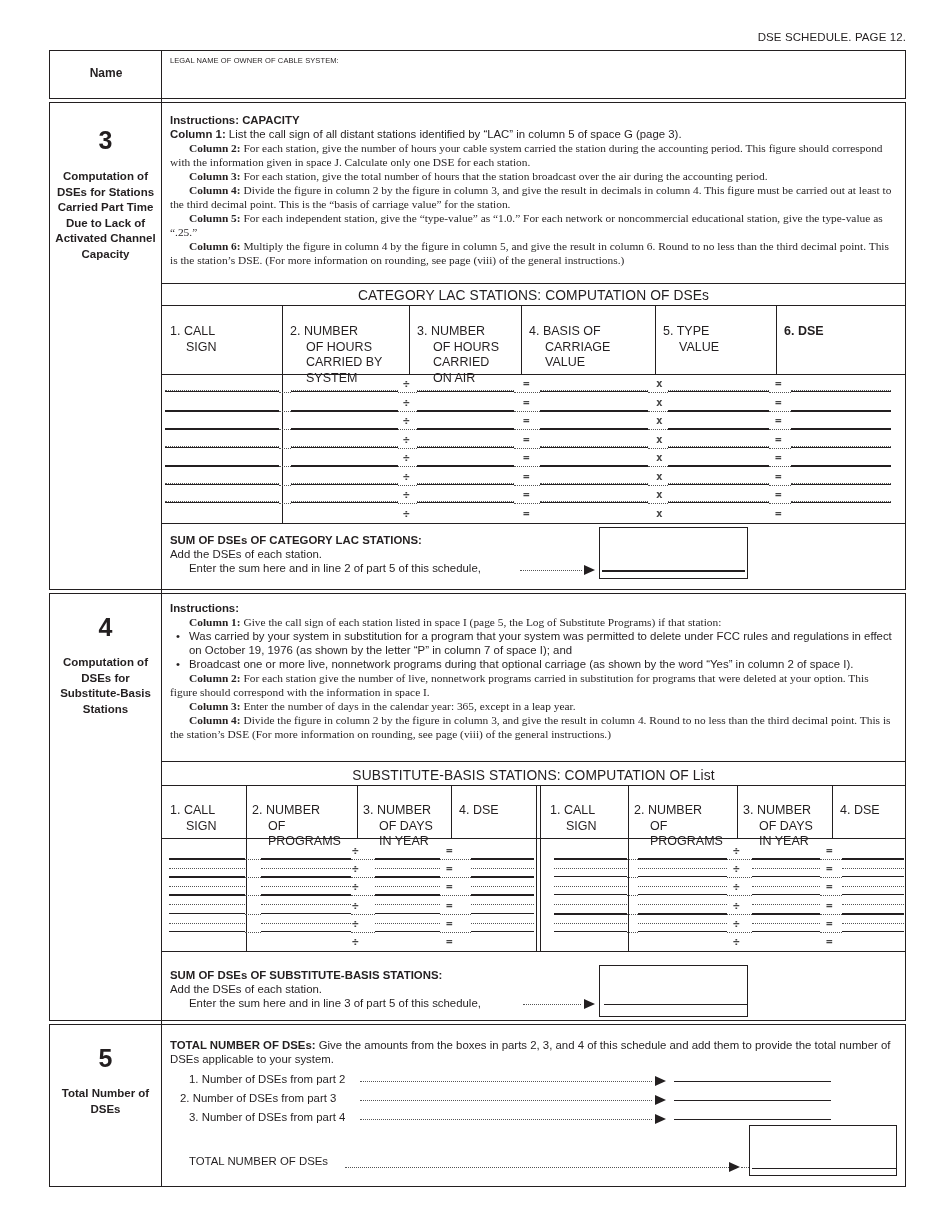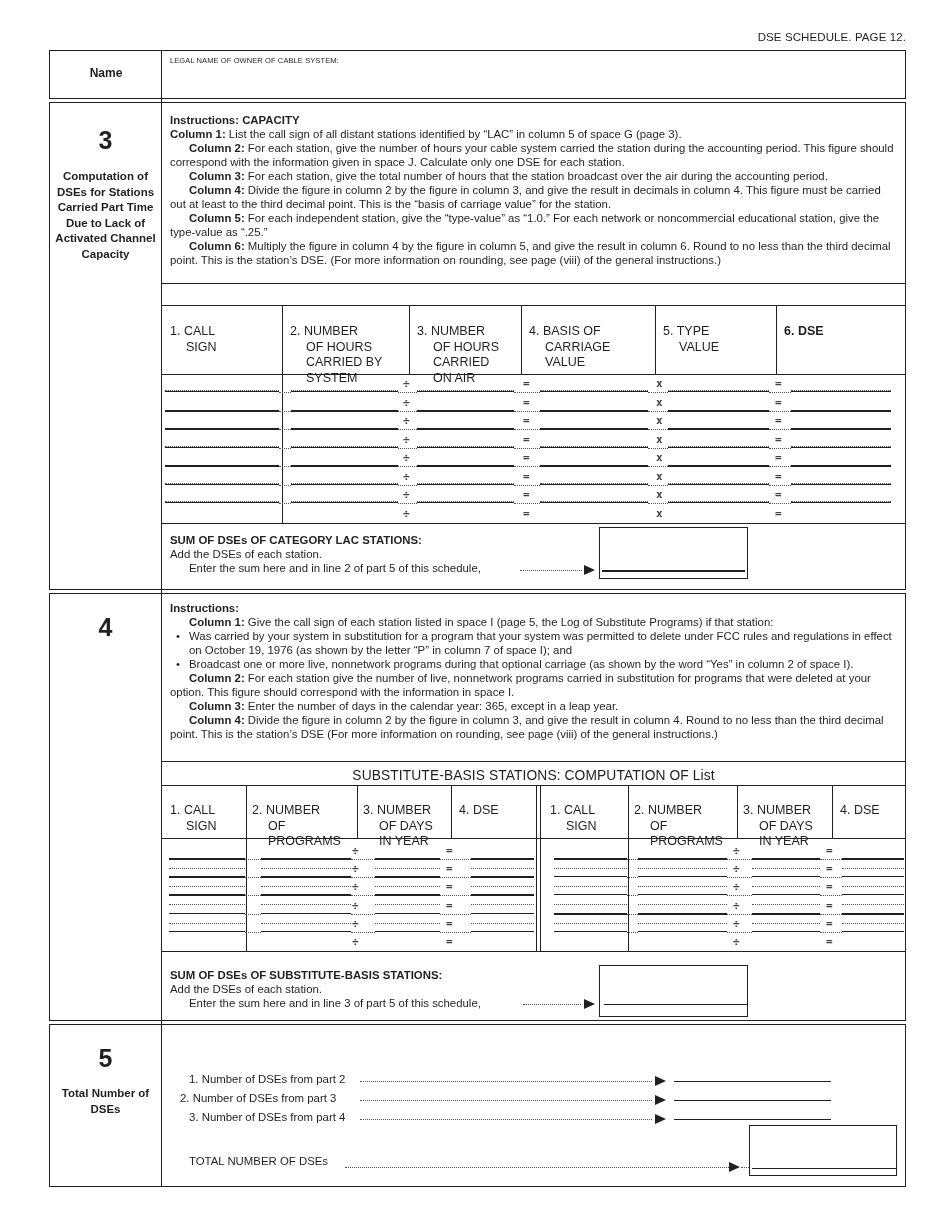--- a/index.html
+++ b/index.html
@@ -15,21 +15,21 @@
   .dbl .vline { position: absolute; left: 112px; top: -1px; height: 5px; width: 1px; background: #231f20; }
 
   .name-label { position: absolute; top: 15px; left: 0; width: 112px; font-size: 12px; font-weight: bold; }
   .legal-label { position: absolute; top: 5px; left: 8px; font-size: 7.5px; letter-spacing: 0.1px; }
 
   .part-num { font-size: 25px; font-weight: bold; margin-top: 24px; line-height: 28px; }
   .part-title { font-size: 11.5px; font-weight: bold; line-height: 15.6px; margin-top: 14px; padding: 0 4px; }
 
   .instr { position: absolute; left: 8px; right: 8px; font-size: 11.4px; line-height: 14px; }
   .instr b { font-weight: bold; }
-  .instr .ind { text-indent: 19px; }
+  .instr .ind { text-indent: 19px; font-family: Liberation Serif, serif; }
   .instr .bullet { padding-left: 19px; position: relative; }
   .instr .bullet::before { content: "•"; position: absolute; left: 6px; }
 
   .tbl-title { position: absolute; left: 0; right: 0; text-align: center; font-size: 13.8px; letter-spacing: 0.1px; }
   .hline { position: absolute; height: 1px; background: #231f20; }
   .vl { position: absolute; width: 1px; background: #231f20; }
   .colhdr { position: absolute; font-size: 12.5px; line-height: 15.6px; margin-top: 10px; }
   .colhdr span { display: block; }
   .colhdr .i { padding-left: 16px; }
 
@@ -71,20 +71,21 @@
       <div><b>Instructions: CAPACITY</b></div>
       <div><b>Column 1:</b><span> List the call sign of all distant stations identified by “LAC” in column 5 of space G (page 3).</span></div>
       <div class="ind"><b>Column 2:</b><span> For each station, give the number of hours your cable system carried the station during the accounting period. This figure should correspond with the information given in space J. Calculate only one DSE for each station.</span></div>
       <div class="ind"><b>Column 3:</b><span> For each station, give the total number of hours that the station broadcast over the air during the accounting period.</span></div>
       <div class="ind"><b>Column 4:</b><span> Divide the figure in column 2 by the figure in column 3, and give the result in decimals in column 4. This figure must be carried out at least to the third decimal point. This is the “basis of carriage value” for the station.</span></div>
       <div class="ind"><b>Column 5:</b><span> For each independent station, give the “type-value” as “1.0.” For each network or noncommercial educational station, give the type-value as “.25.”</span></div>
       <div class="ind"><b>Column 6:</b><span> Multiply the figure in column 4 by the figure in column 5, and give the result in column 6. Round to no less than the third decimal point. This is the station’s DSE. (For more information on rounding, see page (viii) of the general instructions.)</span></div>
     </div>
 
     <div class="hline" style="top:181px;left:0;right:0;"></div>
+    <div class="tbl-title" style="top:186px;">CATEGORY LAC STATIONS: COMPUTATION OF DSEs</div>
     <div class="hline" style="top:203px;left:0;right:0;"></div>
 
     <div id="lac-headers">
         <div class="colhdr" style="left:8px;top:212px;">
           <span>1. CALL</span>
           <span class="i">SIGN</span>
         </div>
         <div class="colhdr" style="left:128px;top:212px;">
           <span>2. NUMBER</span>
           <span class="i">OF HOURS</span>
@@ -264,20 +265,21 @@
     </div>
   </div>
 </div>
 <div class="dbl" style="top:589px;">
     <div class="vline"></div>
   </div>
 
 <div class="frame" style="top:593px;height:428px;border-top:none;">
   <div class="leftcol">
     <div class="part-num" style="margin-top:20px;">4</div>
+    <div class="part-title" style="margin-top:14px;">Computation of DSEs for Substitute-Basis Stations</div>
   </div>
   <div class="rightcol">
     <div class="instr" style="top:8px;">
       <div><b>Instructions:</b></div>
       <div class="ind"><b>Column 1:</b><span> Give the call sign of each station listed in space I (page 5, the Log of Substitute Programs) if that station:</span></div>
       <div class="bullet">Was carried by your system in substitution for a program that your system was permitted to delete under FCC rules and regulations in effect on October 19, 1976 (as shown by the letter “P” in column 7 of space I); and</div>
       <div class="bullet">Broadcast one or more live, nonnetwork programs during that optional carriage (as shown by the word “Yes” in column 2 of space I).</div>
       <div class="ind"><b>Column 2:</b><span> For each station give the number of live, nonnetwork programs carried in substitution for programs that were deleted at your option. This figure should correspond with the information in space I.</span></div>
       <div class="ind"><b>Column 3:</b><span> Enter the number of days in the calendar year: 365, except in a leap year.</span></div>
       <div class="ind"><b>Column 4:</b><span> Divide the figure in column 2 by the figure in column 3, and give the result in column 4. Round to no less than the third decimal point. This is the station’s DSE (For more information on rounding, see page (viii) of the general instructions.)</span></div>
@@ -477,20 +479,23 @@
 <div class="dbl" style="top:1020px;">
     <div class="vline"></div>
   </div>
 
 <div class="frame" style="top:1024px;height:163px;border-top:none;">
   <div class="leftcol">
     <div class="part-num" style="margin-top:20px;">5</div>
     <div class="part-title" style="margin-top:14px;padding:0 8px;">Total Number of DSEs</div>
   </div>
   <div class="rightcol">
+    <div class="instr" style="top:14px;">
+      <b>TOTAL NUMBER OF DSEs:</b><span> Give the amounts from the boxes in parts 2, 3, and 4 of this schedule and add them to provide the total number of DSEs applicable to your system.</span>
+    </div>
     <div id="p5-items">
         <div class="lineitem" style="left:27px;top:49px;">1. Number of DSEs from part 2</div>
         <div class="dots" style="left:198px;top:57px;width:292px;"></div>
         <div class="arrow" style="left:493px;top:52px;"></div>
         <div class="fline" style="left:512px;top:57px;width:157px;"></div>
         <div class="lineitem" style="left:18px;top:68px;">2. Number of DSEs from part 3</div>
         <div class="dots" style="left:198px;top:76px;width:292px;"></div>
         <div class="arrow" style="left:493px;top:71px;"></div>
         <div class="fline" style="left:512px;top:76px;width:157px;"></div>
         <div class="lineitem" style="left:27px;top:87px;">3. Number of DSEs from part 4</div>

